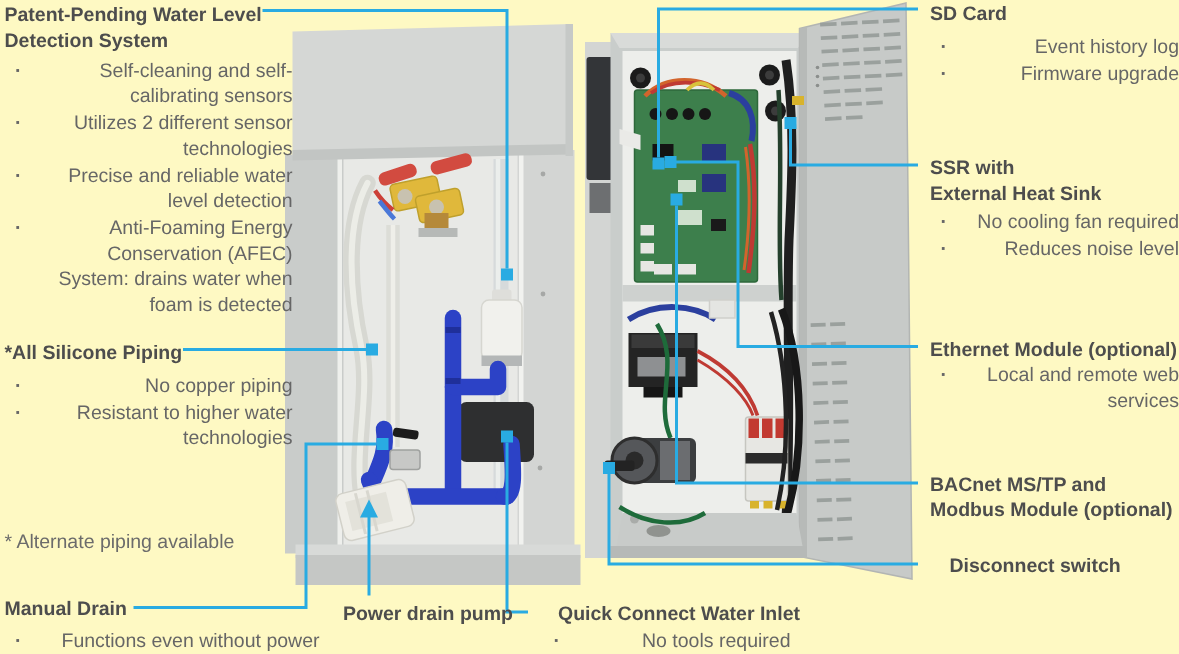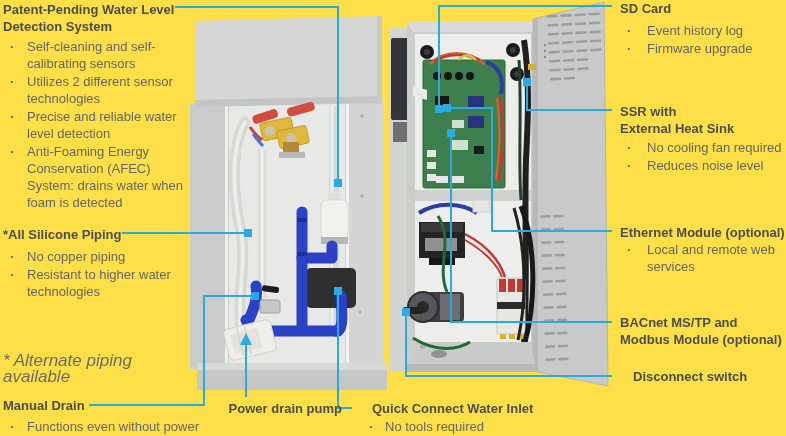--- a/index.html
+++ b/index.html
@@ -1,30 +1,30 @@
 <!DOCTYPE html>
 <html><head>
 <meta charset="utf-8">
 <style>
   html,body{margin:0;padding:0;background:#fff;}
-  .stage{position:relative;width:786px;height:436px;background:#fde047;
+  .stage{position:relative;width:786px;height:436px;background:#fef9c3;
          font-family:"Liberation Sans",sans-serif;overflow:hidden;}
   .abs{position:absolute;}
   .h{position:absolute;font-weight:bold;font-size:13px;line-height:17px;color:#4d4d4d;}
   .h .ln{display:block;}
   .blist{position:absolute;margin:0;padding:0;list-style:none;
          font-size:13px;line-height:17px;color:#666666;}
-  .blist li{position:relative;padding-left:24px;margin:0 0 1px 0;}
+  .blist li{position:relative;padding-left:24px;margin:0 0 1px 0;text-align:right;}
   .blist li::before{content:"\00B7";position:absolute;left:7px;top:0;
                     font-weight:bold;color:#666666;}
   .blist.r li{padding-left:27px;}
   .blist.r li::before{left:7px;}
   .blist.q li{padding-left:28px;}
   .blist.q li::before{left:12px;}
-  .note{position:absolute;font-size:17px;line-height:16px;font-style:italic;color:#6b6b6b;}
+  .note{position:absolute;font-size:13px;line-height:16px;color:#6b6b6b;}
   svg{display:block;}
   .overlay{position:absolute;left:0;top:0;pointer-events:none;}
 </style>
 </head>
 <body>
 
 <div class="stage">
 
   <svg class="abs" style="left:185px;top:0;" width="207" height="398" viewBox="185 0 207 398" aria-hidden="true">
 

